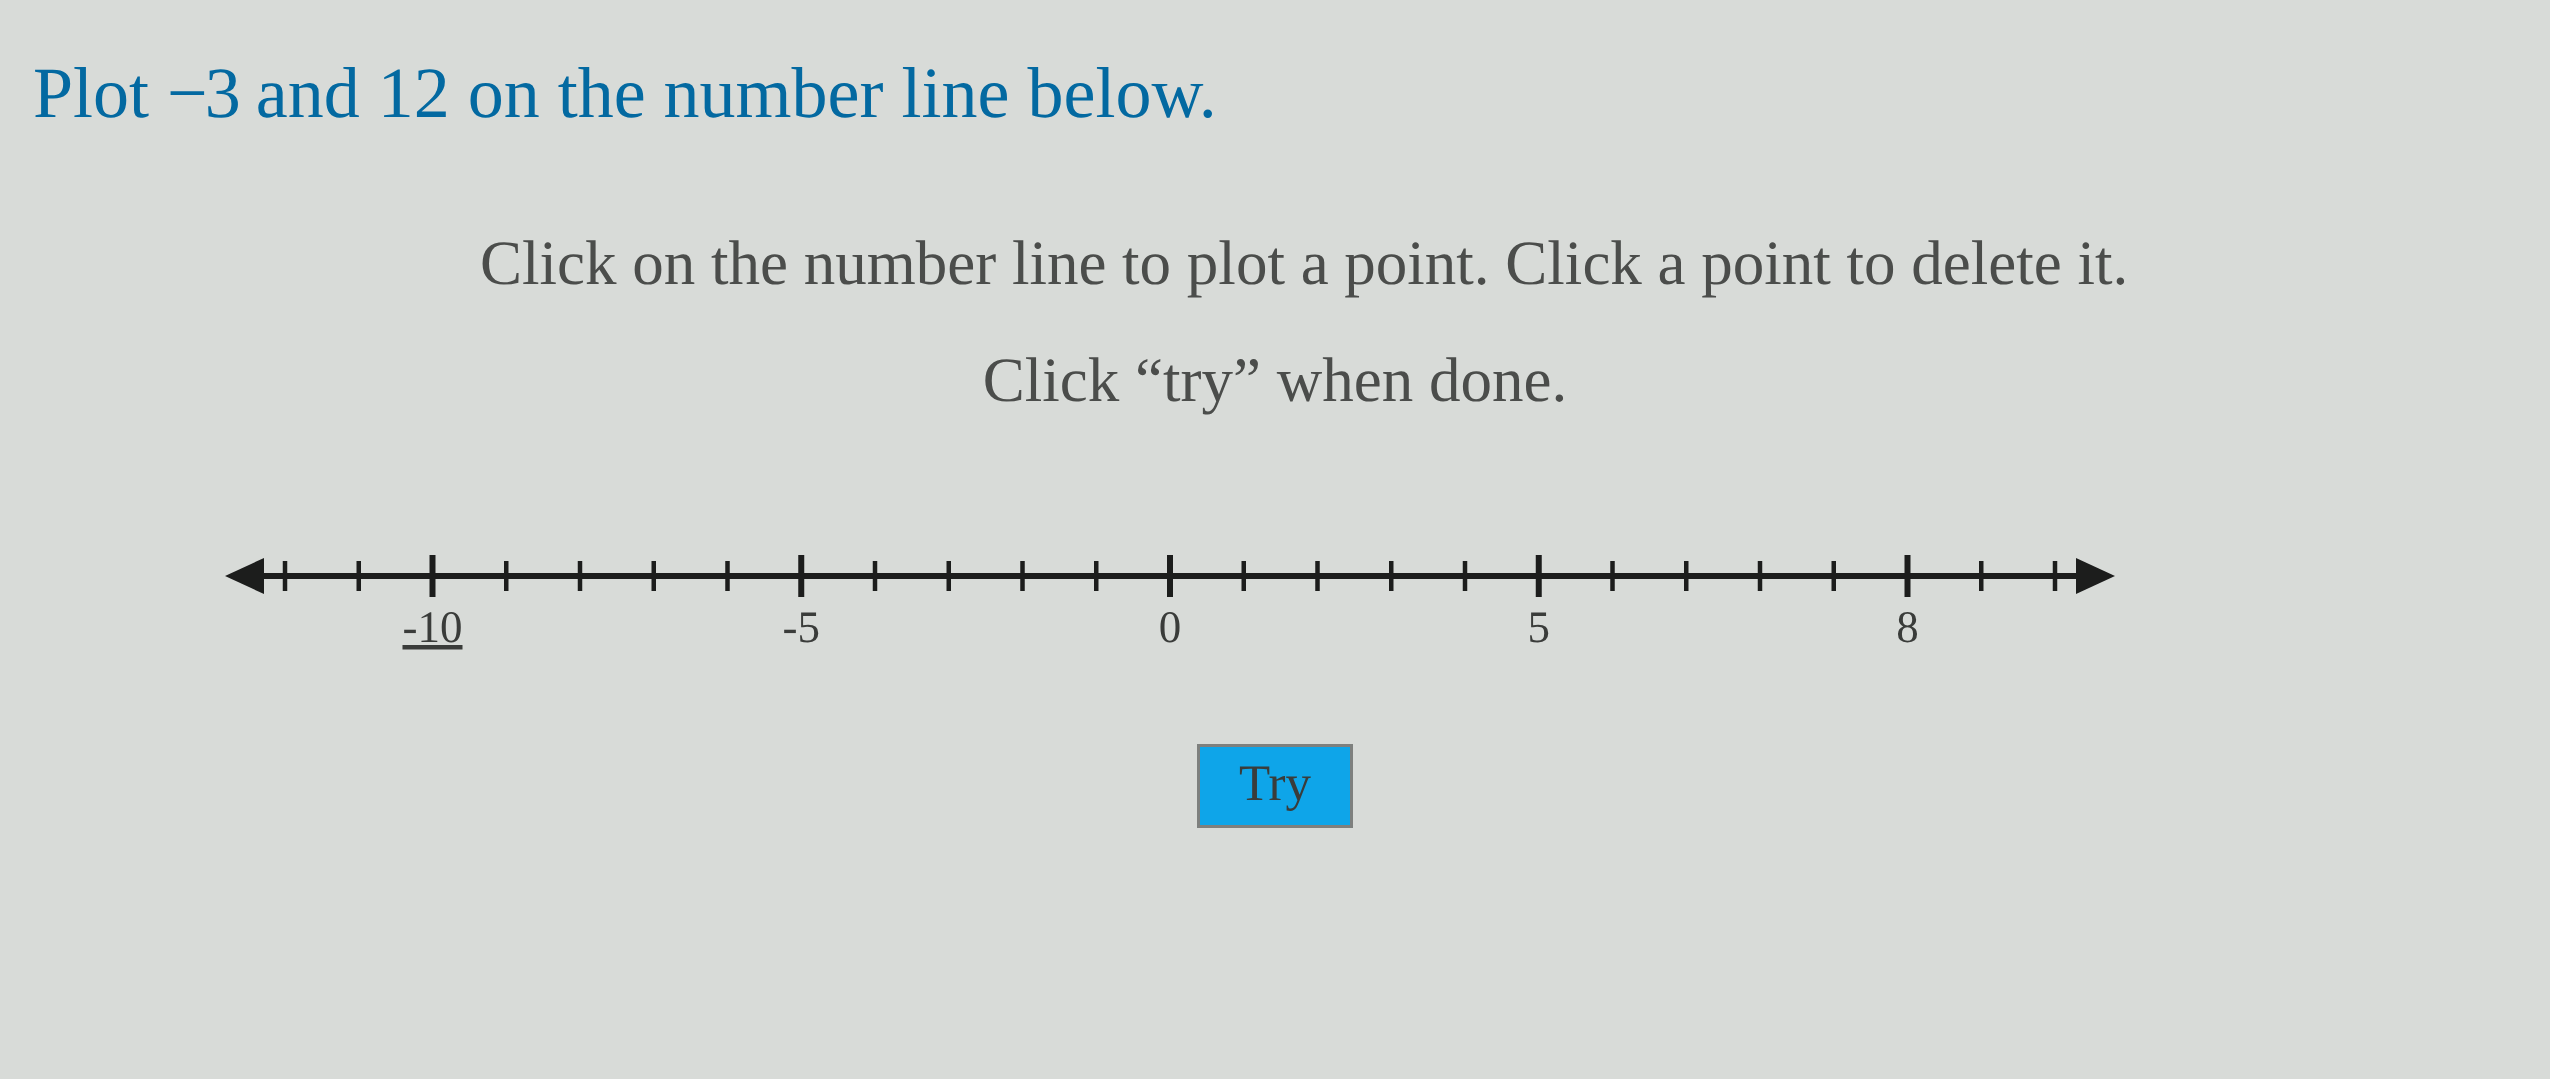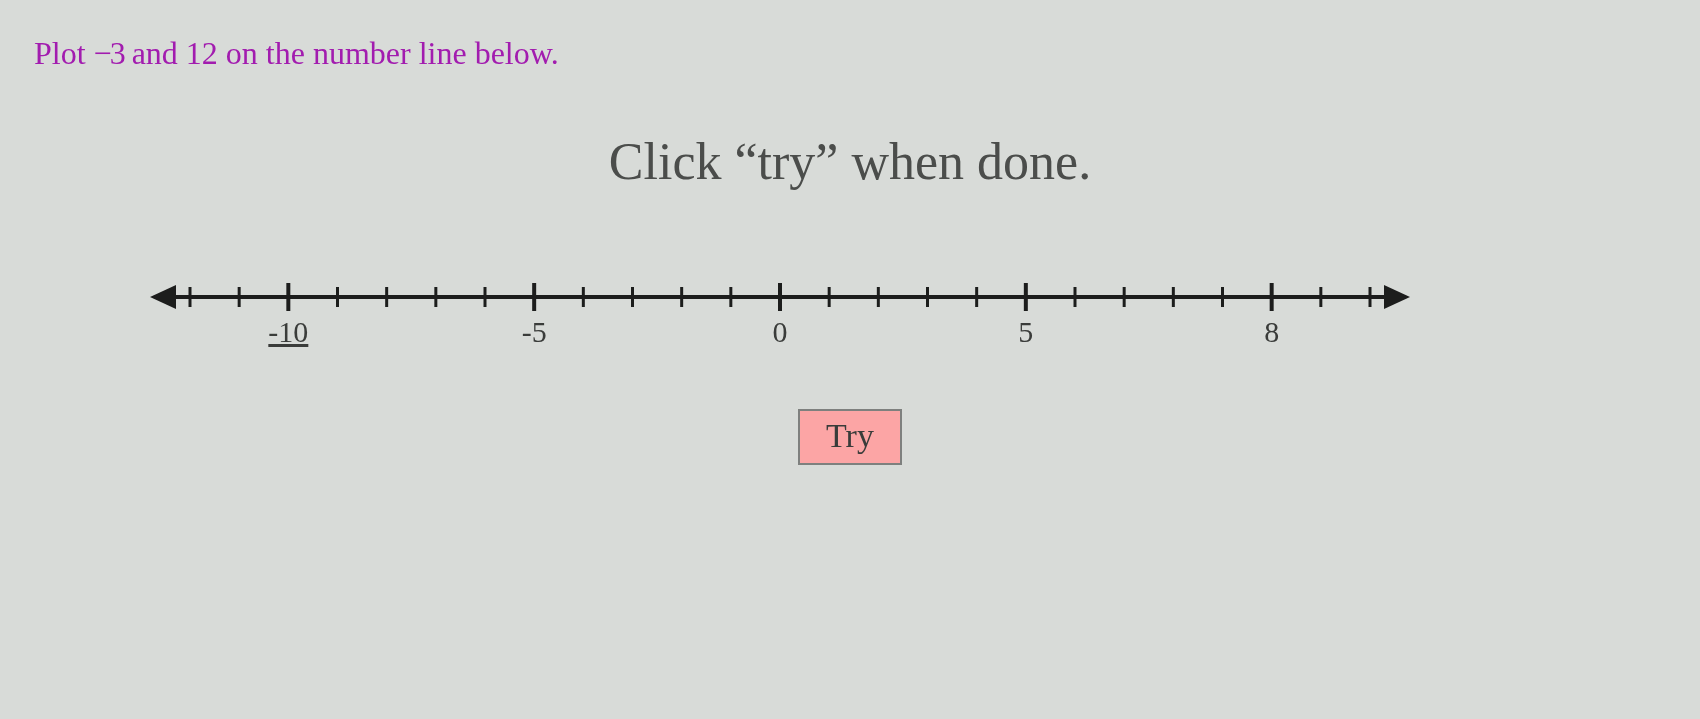--- a/index.html
+++ b/index.html
@@ -13,34 +13,34 @@
     overflow: hidden;
   }
   .page {
     position: relative;
     width: 100%;
     height: 100%;
     padding: 34px 20px 0 20px;
     box-sizing: border-box;
   }
   .prompt {
-    font-size: 32px;
+    font-size: 48px;
     line-height: 1.2;
-    color: #a21caf;
-    margin: 0 0 60px 14px;
+    color: #0369a1;
+    margin: 0 0 60px 2px;
   }
   .prompt .neg { letter-spacing: -2px; }
   .hint1 {
     font-size: 42px;
     color: #4b4d4b;
     margin: 0 0 30px 300px;
     white-space: nowrap;
   }
   .hint2 {
-    font-size: 52px;
+    font-size: 42px;
     color: #4b4d4b;
     text-align: center;
     margin: 0 auto 90px auto;
     width: 100%;
   }
   .numberline-wrap {
     width: 1260px;
     margin: 0 0 0 130px;
     user-select: none;
   }
@@ -61,33 +61,34 @@
   .try-row {
     text-align: center;
     margin-top: 48px;
   }
   .try-btn {
     display: inline-block;
     padding: 6px 26px 8px 26px;
     font-size: 34px;
     font-family: Georgia, serif;
     color: #3a3c3a;
-    background: #fca5a5;
+    background: #0ea5e9;
     border: 2px solid #7e807e;
     cursor: pointer;
   }
 </style>
 </head>
 <body>
 
 <div class="page">
   <div class="prompt">
     <span>Plot </span><span class="neg">−3</span><span> and </span><span>12</span><span> on the number line below.</span>
   </div>
 
+  <div class="hint1">Click on the number line to plot a point. Click a point to delete it.</div>
   <div class="hint2">Click “try” when done.</div>
 
   <div class="numberline-wrap">
     <div class="numberline" id="numberline">
         <svg class="nl-svg" width="1260" height="40">
           <line x1="16" x2="1244" y1="16" y2="16" stroke="#1c1d1c" stroke-width="4"></line>
           <polygon points="0,16 26,4 26,28" fill="#1c1d1c"></polygon>
           <polygon points="1260,16 1234,4 1234,28" fill="#1c1d1c"></polygon>
           <line x1="40" x2="40" y1="6" y2="26" stroke="#1c1d1c" stroke-width="3"></line>
           <line x1="89.16666666666666" x2="89.16666666666666" y1="6" y2="26" stroke="#1c1d1c" stroke-width="3"></line>

